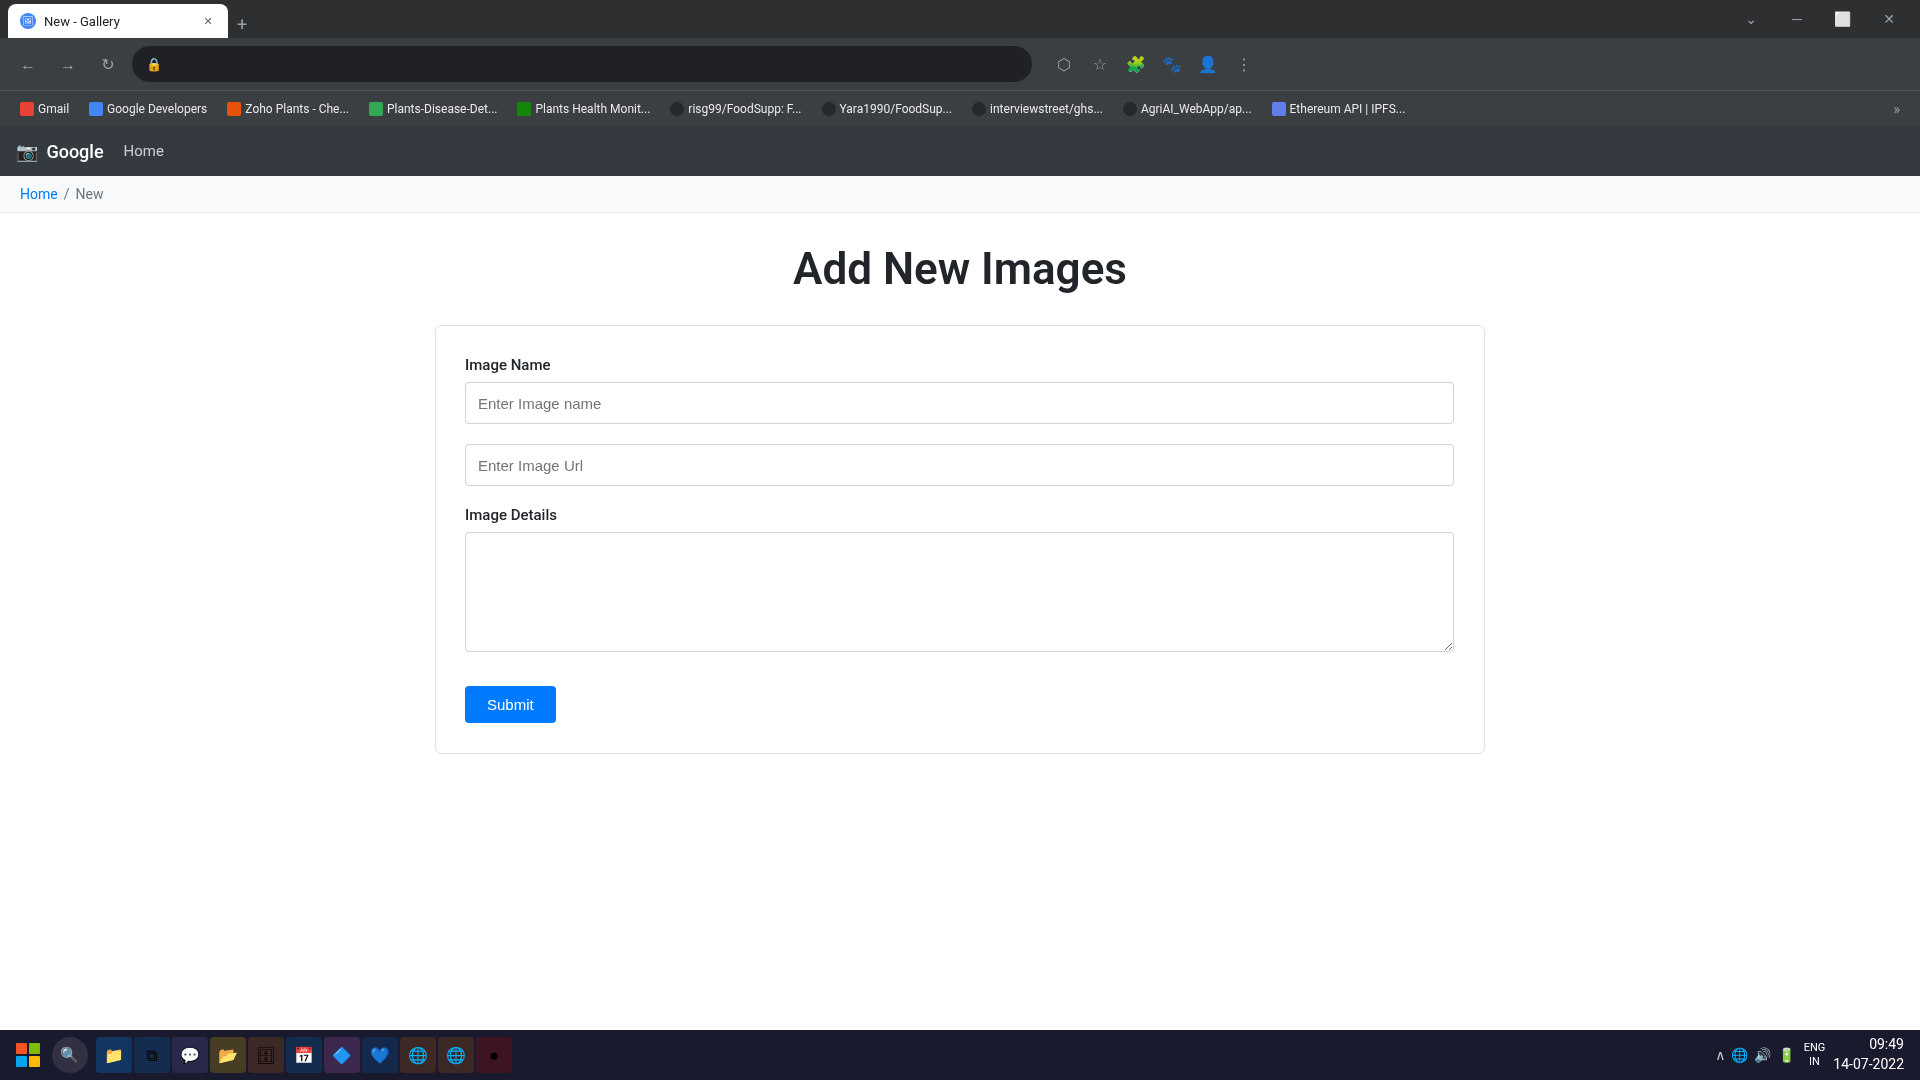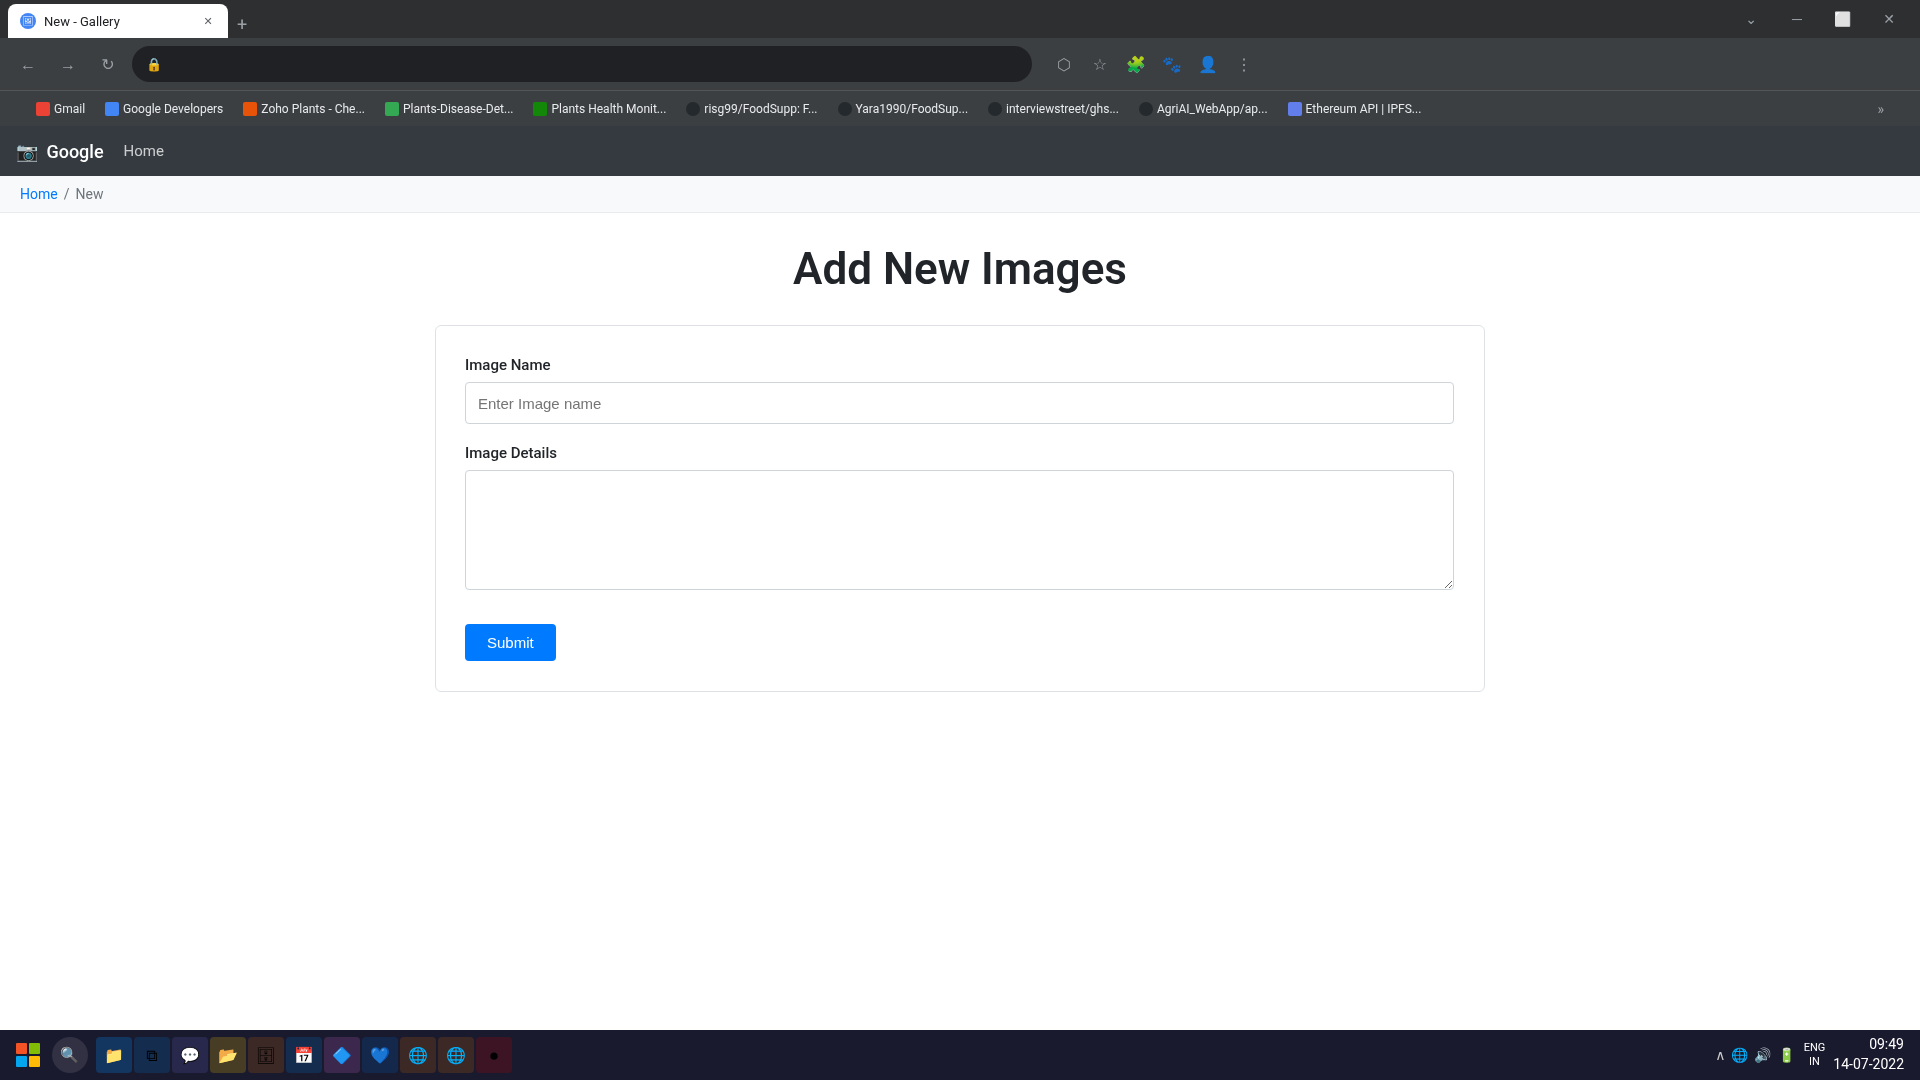--- a/index.html
+++ b/index.html
@@ -157,21 +157,21 @@
       cursor: pointer;
     }
 
     
     .bookmarks-bar {
       height: 36px;
       background: #3c3f41;
       border-top: 1px solid #555;
       display: flex;
       align-items: center;
-      padding: 0 28px;
+      padding: 0 12px;
       gap: 4px;
       overflow: hidden;
     }
     .bookmark-item {
       display: flex;
       align-items: center;
       gap: 4px;
       padding: 4px 8px;
       border-radius: 4px;
       cursor: pointer;
@@ -528,20 +528,21 @@
       <h1 class="page-heading">Add New Images</h1>
 
       <div class="form-card">
         <form>
           <div class="form-group">
             <label class="form-label">Image Name</label>
             <input type="text" class="form-input" placeholder="Enter Image name" style="">
           </div>
 
           <div class="form-group">
+            <input type="text" class="form-input" placeholder="Enter Image Url" style="">
           </div>
 
           <div class="form-group">
             <label class="form-label">Image Details</label>
             <textarea class="form-textarea" style=""></textarea>
           </div>
 
           <button type="submit" class="submit-btn">Submit</button>
         </form>
       </div>

